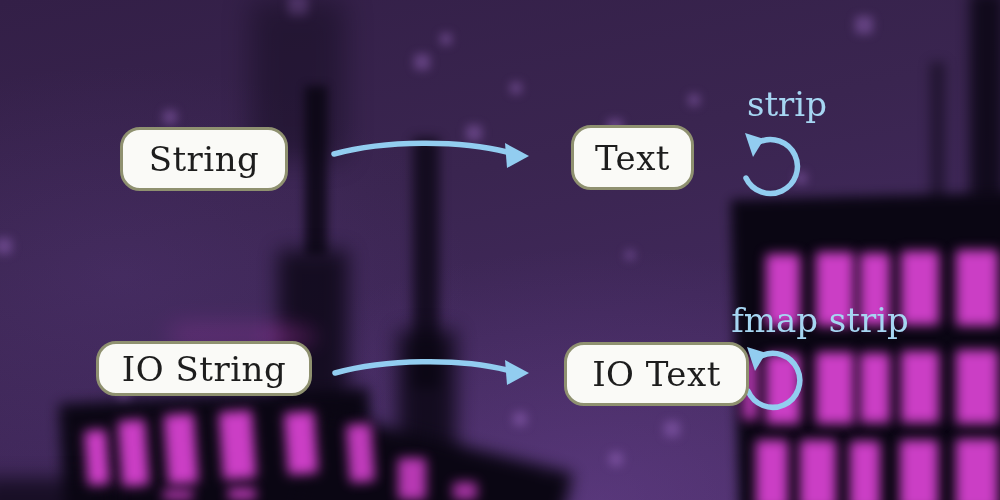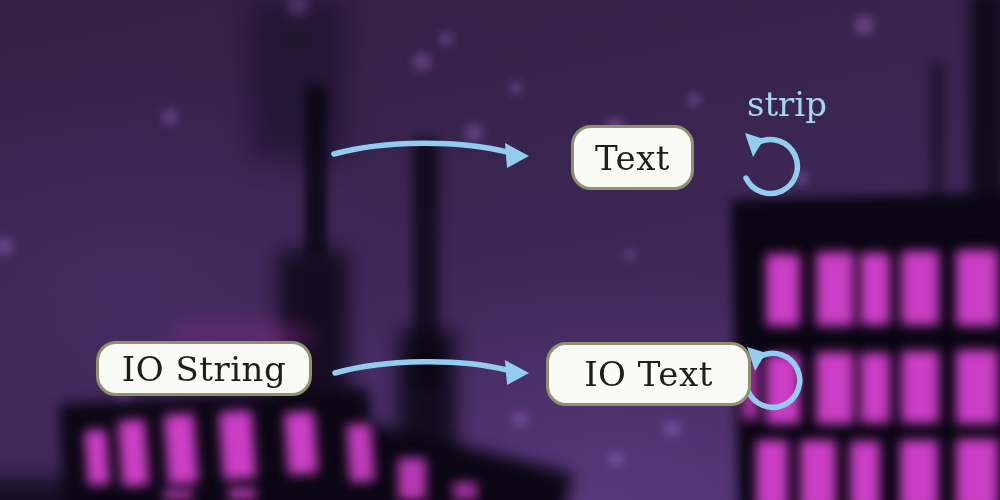--- a/index.html
+++ b/index.html
@@ -113,24 +113,28 @@
       <path d="M335,373 C385,359 460,358 507,370"></path>
       <polygon points="505,360 529,373 507,385"></polygon>
     </g>
     <g>
       <path d="M748,391 A27,27 0 1 0 761,356"></path>
       <polygon points="747,347 766,353 755,371"></polygon>
     </g>
   </svg>
 
   <div class="arrow-label" style="left:677px;top:86px">strip</div>
+  <div class="arrow-label" style="left:710px;top:302px">fmap strip</div>
 
+  <div class="node" style="left:120px;top:127px;width:168px;height:64px">
+    <span>String</span>
+  </div>
   <div class="node" style="left:571px;top:125px;width:123px;height:65px">
     <span>Text</span>
   </div>
   <div class="node" style="left:96px;top:341px;width:216px;height:55px">
     <span>IO String</span>
   </div>
-  <div class="node" style="left:546px;top:342px;width:205px;height:64px">
+  <div class="node" style="left:564px;top:342px;width:185px;height:64px">
     <span>IO Text</span>
   </div>
 
 </div>
 
 </body></html>

